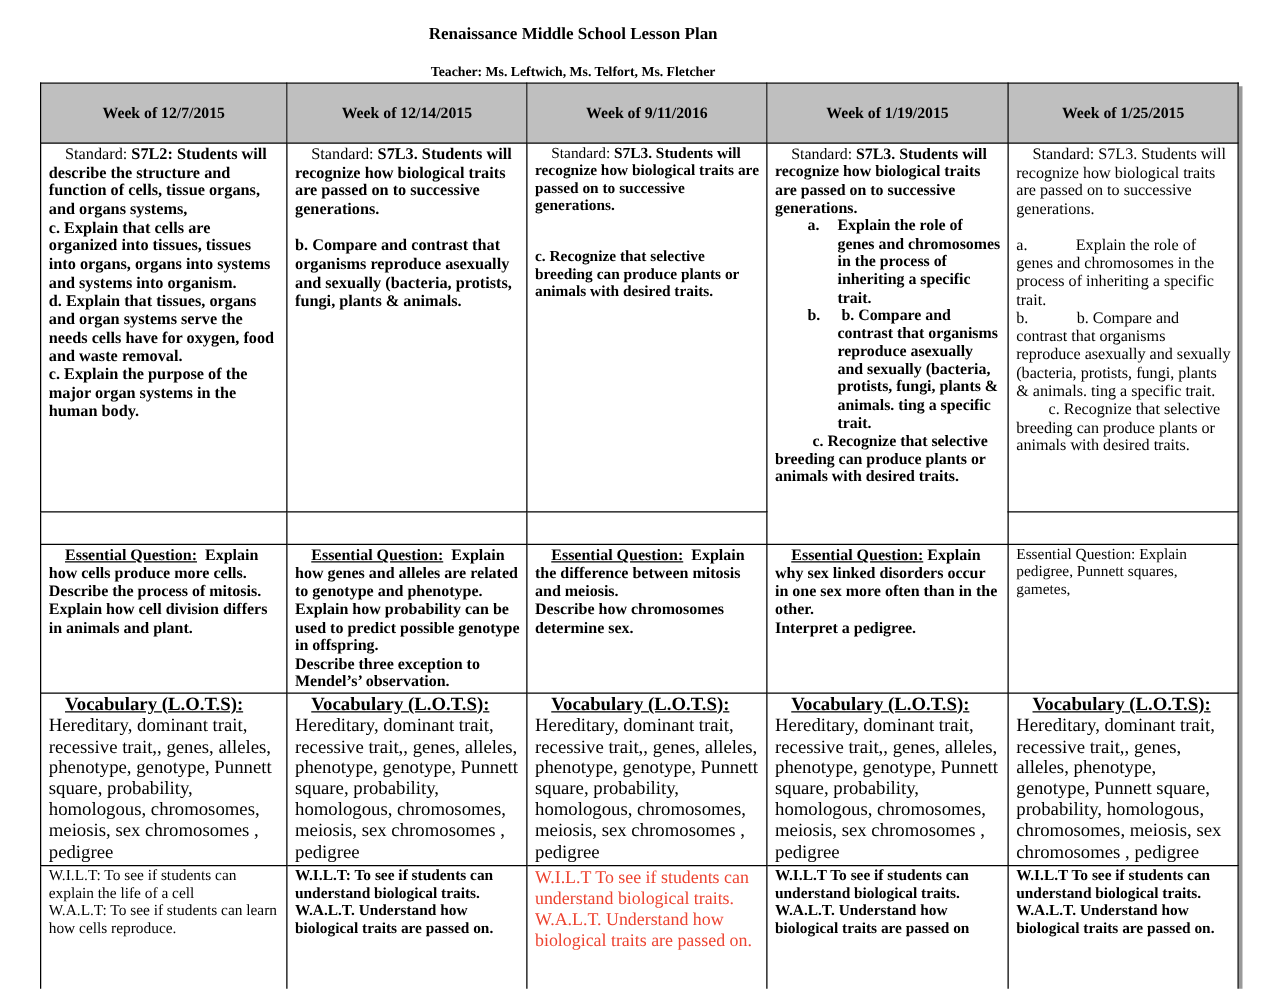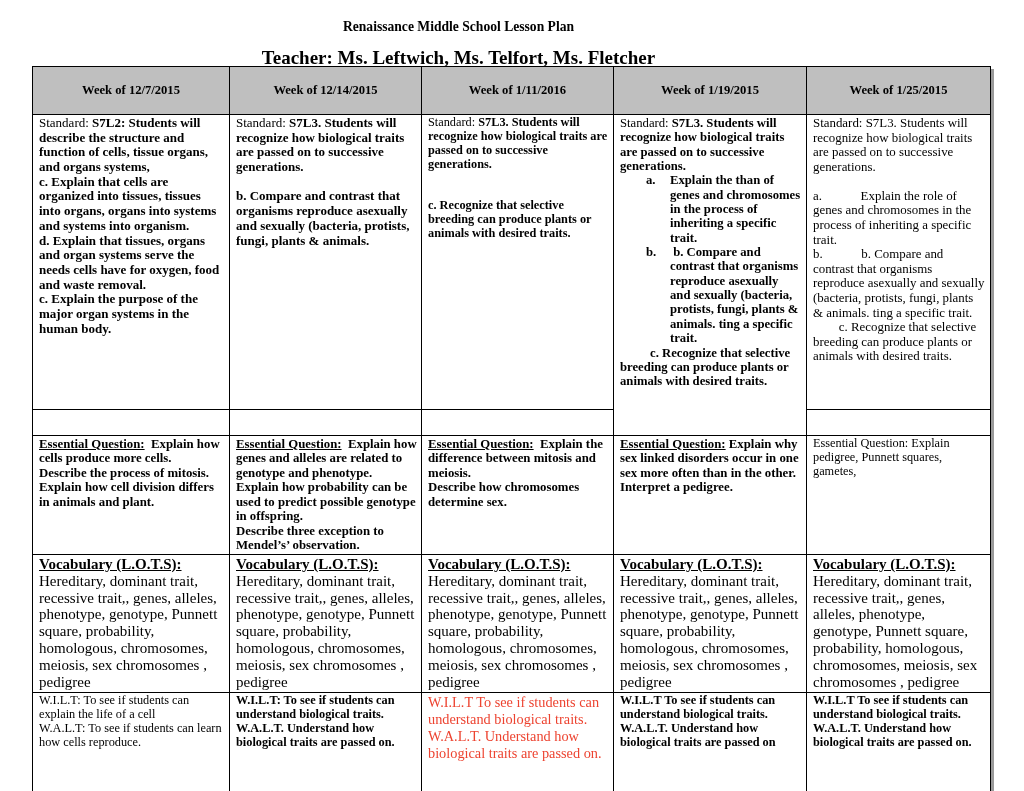--- a/index.html
+++ b/index.html
@@ -4,21 +4,21 @@
 <style>
   * { box-sizing: border-box; }
   html, body { margin: 0; padding: 0; }
   body {
     width: 1024px; height: 791px; background: #ffffff; color: #000;
     font-family: "Liberation Serif", "DejaVu Serif", serif;
   }
   .page { position: relative; width: 917px; height: 791px; padding-top: 20px; }
 
   .doc-title { text-align: center; font-weight: bold; font-size: 13.6px; line-height: 14px; margin-bottom: 17px; }
-  .teacher-line { text-align: center; font-weight: bold; font-size: 19px; line-height: 14px; }
+  .teacher-line { text-align: center; font-weight: bold; font-size: 11px; line-height: 14px; }
   .meta-line { position: relative; height: 14px; font-size: 12.8px; line-height: 14px; font-weight: bold; }
   .meta-month { position: absolute; left: 45px; }
   .meta-course { position: absolute; left: 185px; }
   .meta-periods { position: absolute; left: 420px; }
   .periods-value { font-weight: normal; }
 
   table.plan {
     border-collapse: collapse; table-layout: fixed;
     margin-left: 32px; margin-top: 1px; width: 958px;
     box-shadow: 3px 3px 0 #9a9a9a;
@@ -32,21 +32,21 @@
     font-weight: bold; font-size: 12.6px; text-align: center;
     height: 16px; padding: 16px 2px; line-height: 15px;
   }
   tr.std-row   { height: 295px; }
   tr.spacer-row{ height: 26px; }
   tr.eq-row    { height: 106px; }
   tr.vocab-row { height: 125px; }
   tr.wilt-row  { height: 108px; margin-top: 40px; }
 
   td { font-size: 13px; line-height: 1.13; }
-  .lbl { white-space: pre-wrap; }
+  .lbl { white-space: pre-wrap; margin-left: 13px; }
   .body { white-space: pre-wrap; }
   .b { font-weight: bold; }
 
   
   td.std .body { font-weight: bold; }
   td.std.c3 { font-size: 12.3px; }
   td.std.c4 { font-size: 12.7px; }
   td.std.c5 .body { font-weight: normal; }
   td.std.c5 { font-size: 12.9px; }
   .li { display: flex; padding-left: 26px; font-weight: bold; }
@@ -87,42 +87,42 @@
         <col style="width:192px">
         <col style="width:192px">
         <col style="width:193px">
         <col style="width:184px">
     </colgroup>
 
     <tbody>
         <tr class="week-row">
       <th>Week of 12/7/2015</th>
       <th>Week of 12/14/2015</th>
-      <th>Week of 1/11/2016</th>
+      <th>Week of 9/11/2016</th>
       <th>Week of 1/19/2015</th>
       <th>Week of 1/25/2015</th>
     </tr>
 
     <tr class="std-row">
       <td class="std c1"><span class="lbl">Standard: </span><span class="body">S7L2: Students will describe the structure and function of cells, tissue organs, and organs systems,
 c. Explain that cells are organized into tissues, tissues into organs, organs into systems and systems into organism.
 d. Explain that tissues, organs and organ systems serve the needs cells have for oxygen, food and waste removal.
 c. Explain the purpose of the major organ systems in the human body.</span></td>
       <td class="std c2"><span class="lbl">Standard: </span><span class="body">S7L3. Students will recognize how biological traits are passed on to successive generations.
 
 b. Compare and contrast that organisms reproduce asexually and sexually (bacteria, protists, fungi, plants &amp; animals.</span></td>
       <td class="std c3"><span class="lbl">Standard: </span><span class="body">S7L3. Students will recognize how biological traits are passed on to successive generations.
 
 
 c. Recognize that selective breeding can produce plants or animals with desired traits.</span></td>
       <td class="std c4" rowspan="2">
         <div class="intro"><span class="lbl">Standard: </span><span class="b body">S7L3. Students will recognize how biological traits are passed on to successive generations.</span></div>
         <div class="li">
               <span class="marker">a.</span>
-              <span class="litext body">Explain the than of genes and chromosomes in the process of inheriting a specific trait.</span>
+              <span class="litext body">Explain the role of genes and chromosomes in the process of inheriting a specific trait.</span>
             </div>
         <div class="li">
               <span class="marker">b.</span>
               <span class="litext body"> b. Compare and contrast that organisms reproduce asexually and sexually (bacteria, protists, fungi, plants &amp; animals. ting a specific trait.</span>
             </div>
         <div class="tail">c. Recognize that selective breeding can produce plants or animals with desired traits.</div>
       </td>
       <td class="std c5"><span class="lbl">Standard: </span><span class="body">S7L3. Students will recognize how biological traits are passed on to successive generations.
 
 a.            Explain the role of genes and chromosomes in the process of inheriting a specific trait.

